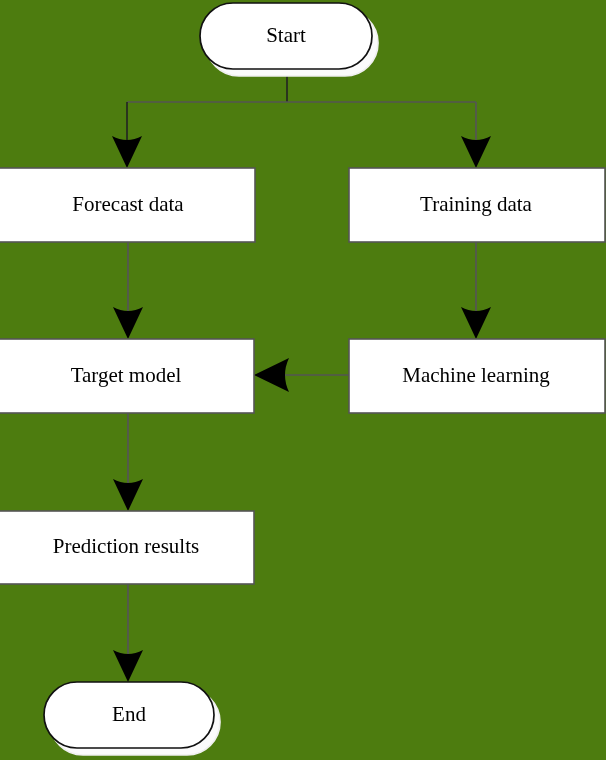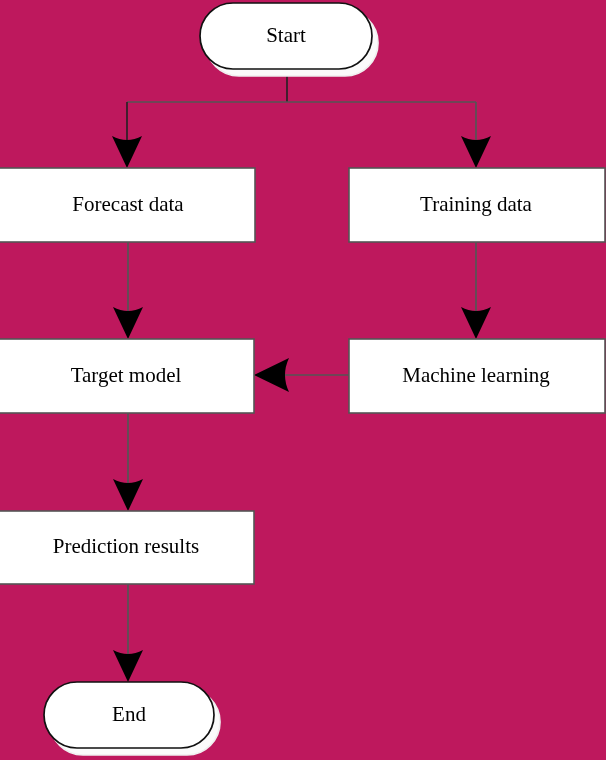--- a/index.html
+++ b/index.html
@@ -11,21 +11,21 @@
   body {
     width: 606px;
     height: 760px;
     font-family: "Liberation Serif", "DejaVu Serif", serif;
     overflow: hidden;
   }
   #flowchart-canvas {
     position: relative;
     width: 606px;
     height: 760px;
-    background: #be185d;
+    background: #4d7c0f;
   }
   svg.diagram {
     position: absolute;
     left: 0;
     top: 0;
     width: 606px;
     height: 760px;
     display: block;
   }
   .node-label {

